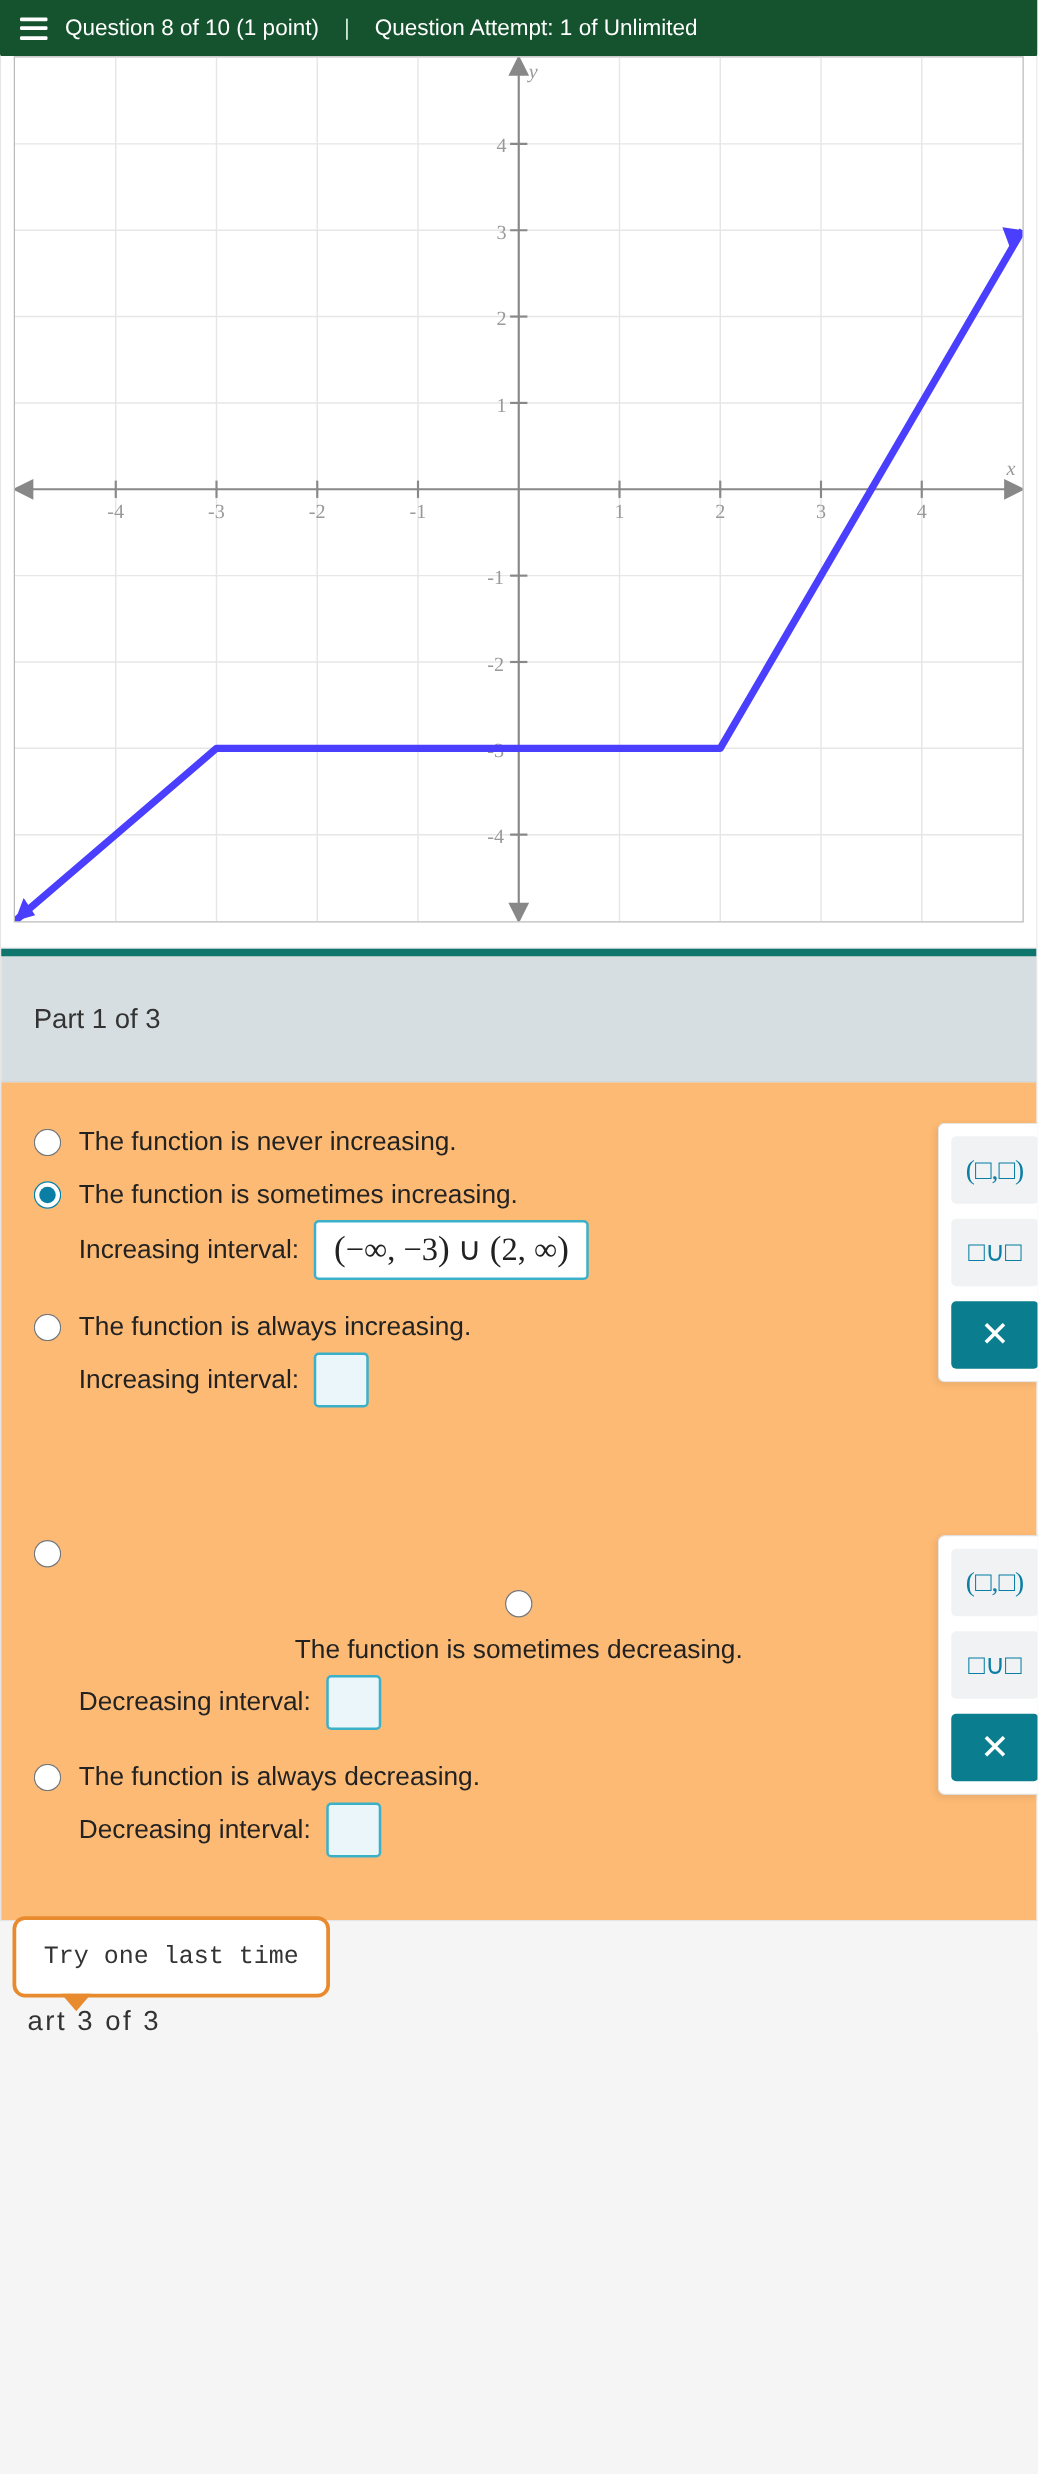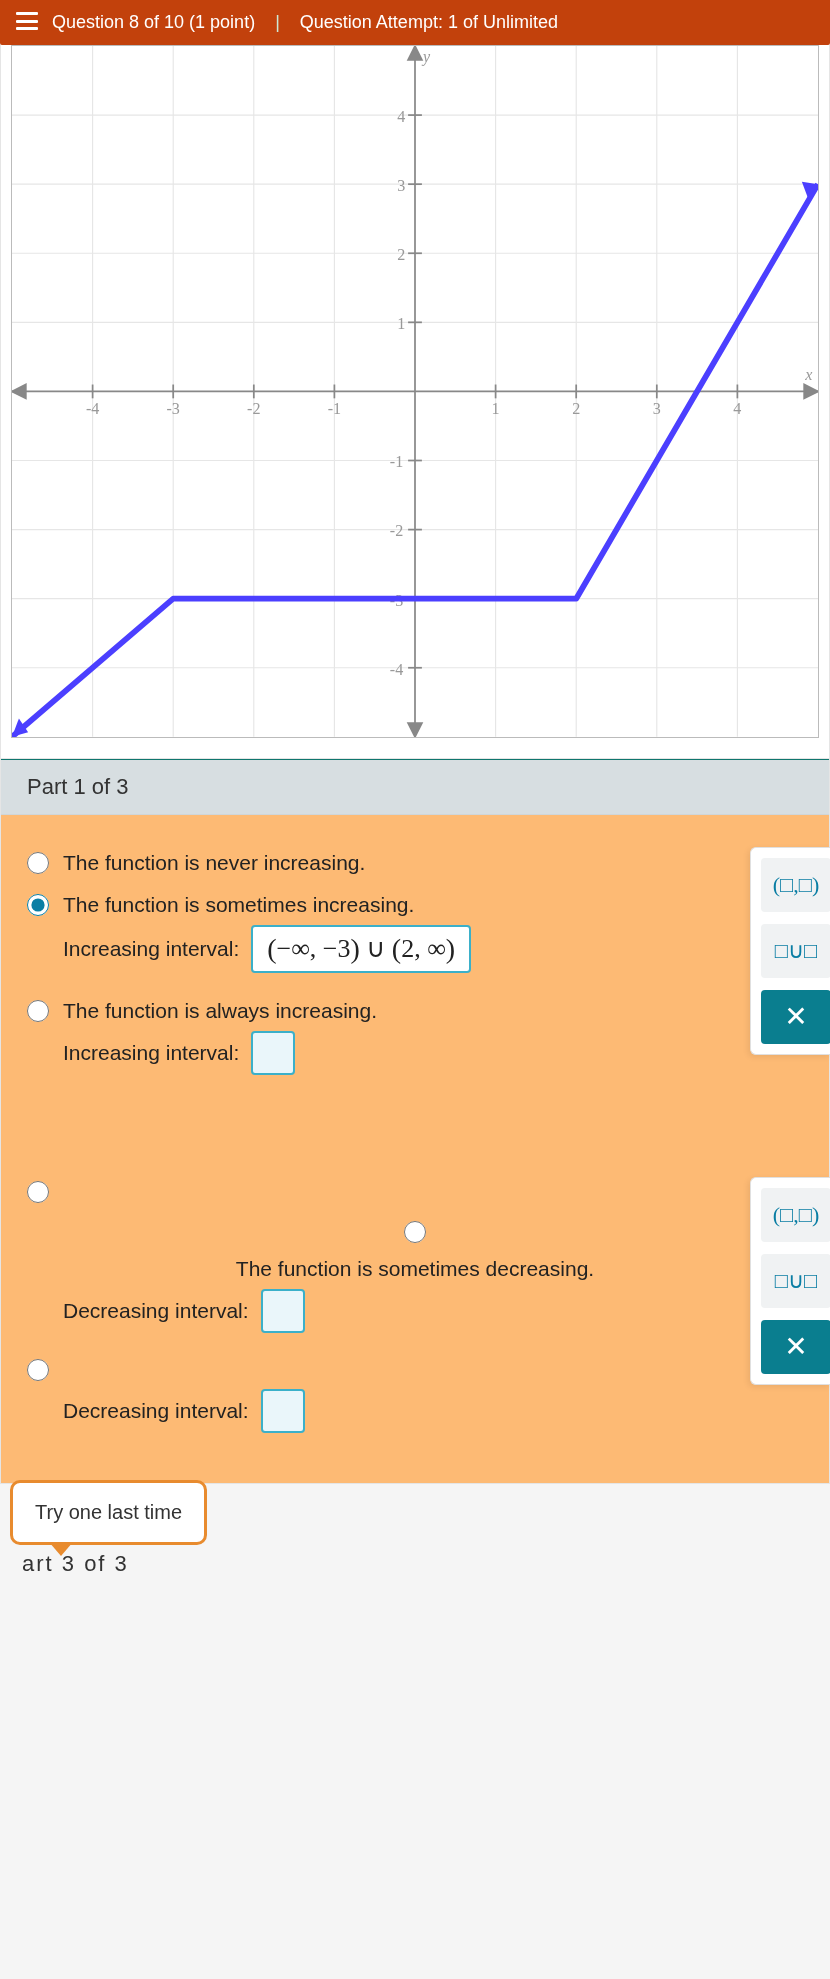--- a/index.html
+++ b/index.html
@@ -3,26 +3,26 @@
 <meta charset="utf-8">
 <style>
   * { box-sizing: border-box; margin: 0; padding: 0; }
   body {
     font-family: Verdana, Geneva, sans-serif;
     background: #f5f5f5;
     width: 830px;
     color: #333;
   }
   .topbar {
-    background: #c2410c;
+    background: #14532d;
     color: #fff;
     padding: 12px 16px;
     font-size: 18px;
     display: flex;
-    align-items: flex-start;
+    align-items: center;
     gap: 14px;
     border-radius: 0 0 2px 2px;
   }
   .menu-icon { width: 22px; height: 18px; display: flex; flex-direction: column; justify-content: space-between; }
   .menu-icon span { display: block; height: 3px; background: #fff; border-radius: 1px; }
   .divider { color: #cde8d5; margin: 0 6px; }
   .panel {
     background: #fff;
     margin: 0;
     border: 1px solid #e5e5e5;
@@ -30,24 +30,24 @@
   }
   .graph-area {
     padding: 0 10px 20px 10px;
     border-bottom: 1px solid #e5e5e5;
     background:#fff;
   }
   .graph-box { position: relative; border: 1px solid #bbb; }
   svg.graph { display: block; width: 100%; height: auto; }
   .part-header {
     background: #d7dee1;
-    padding: 14px 26px;
+    padding: 37px 26px;
     font-size: 22px;
     color: #333;
-    border-top: 1px solid #0f766e;
+    border-top: 6px solid #0f766e;
     border-bottom: 1px solid #cfd6d9;
   }
   .part-body {
     position: relative;
     background: #fdba74;
     padding: 36px 26px 44px 26px;
     font-size: 21px;
     color: #222;
   }
   .option-row { display: flex; align-items: center; gap: 14px; margin-bottom: 8px; }
@@ -96,20 +96,21 @@
   .try-bubble {
     position: relative;
     margin: -4px 0 0 10px;
     display: inline-block;
     background: #fff;
     border: 3px solid #e88b2e;
     border-radius: 10px;
     padding: 18px 22px;
     font-size: 20px;
     color: #333;
+    font-family: Liberation Mono, monospace;
   }
   .try-bubble::after {
     content: "";
     position: absolute;
     bottom: -14px; left: 36px;
     width: 0; height: 0;
     border-left: 12px solid transparent;
     border-right: 12px solid transparent;
     border-top: 14px solid #e88b2e;
   }
@@ -264,20 +265,21 @@
       <input type="radio" name="p2" style="">
       <span>The function is sometimes decreasing.</span>
     </div>
     <div class="sub-row">
       <span>Decreasing interval:</span>
       <span class="math-box empty"></span>
     </div>
 
     <div class="option-row">
       <input type="radio" name="p2" style="">
+      <span>The function is always decreasing.</span>
     </div>
     <div class="sub-row" style="margin-bottom:6px;">
       <span>Decreasing interval:</span>
       <span class="math-box empty"></span>
     </div>
 
     <div class="tool-palette">
       <div class="tool-btn">(□,□)</div>
       <div class="tool-btn">□∪□</div>
       <div class="tool-btn close">✕</div>

